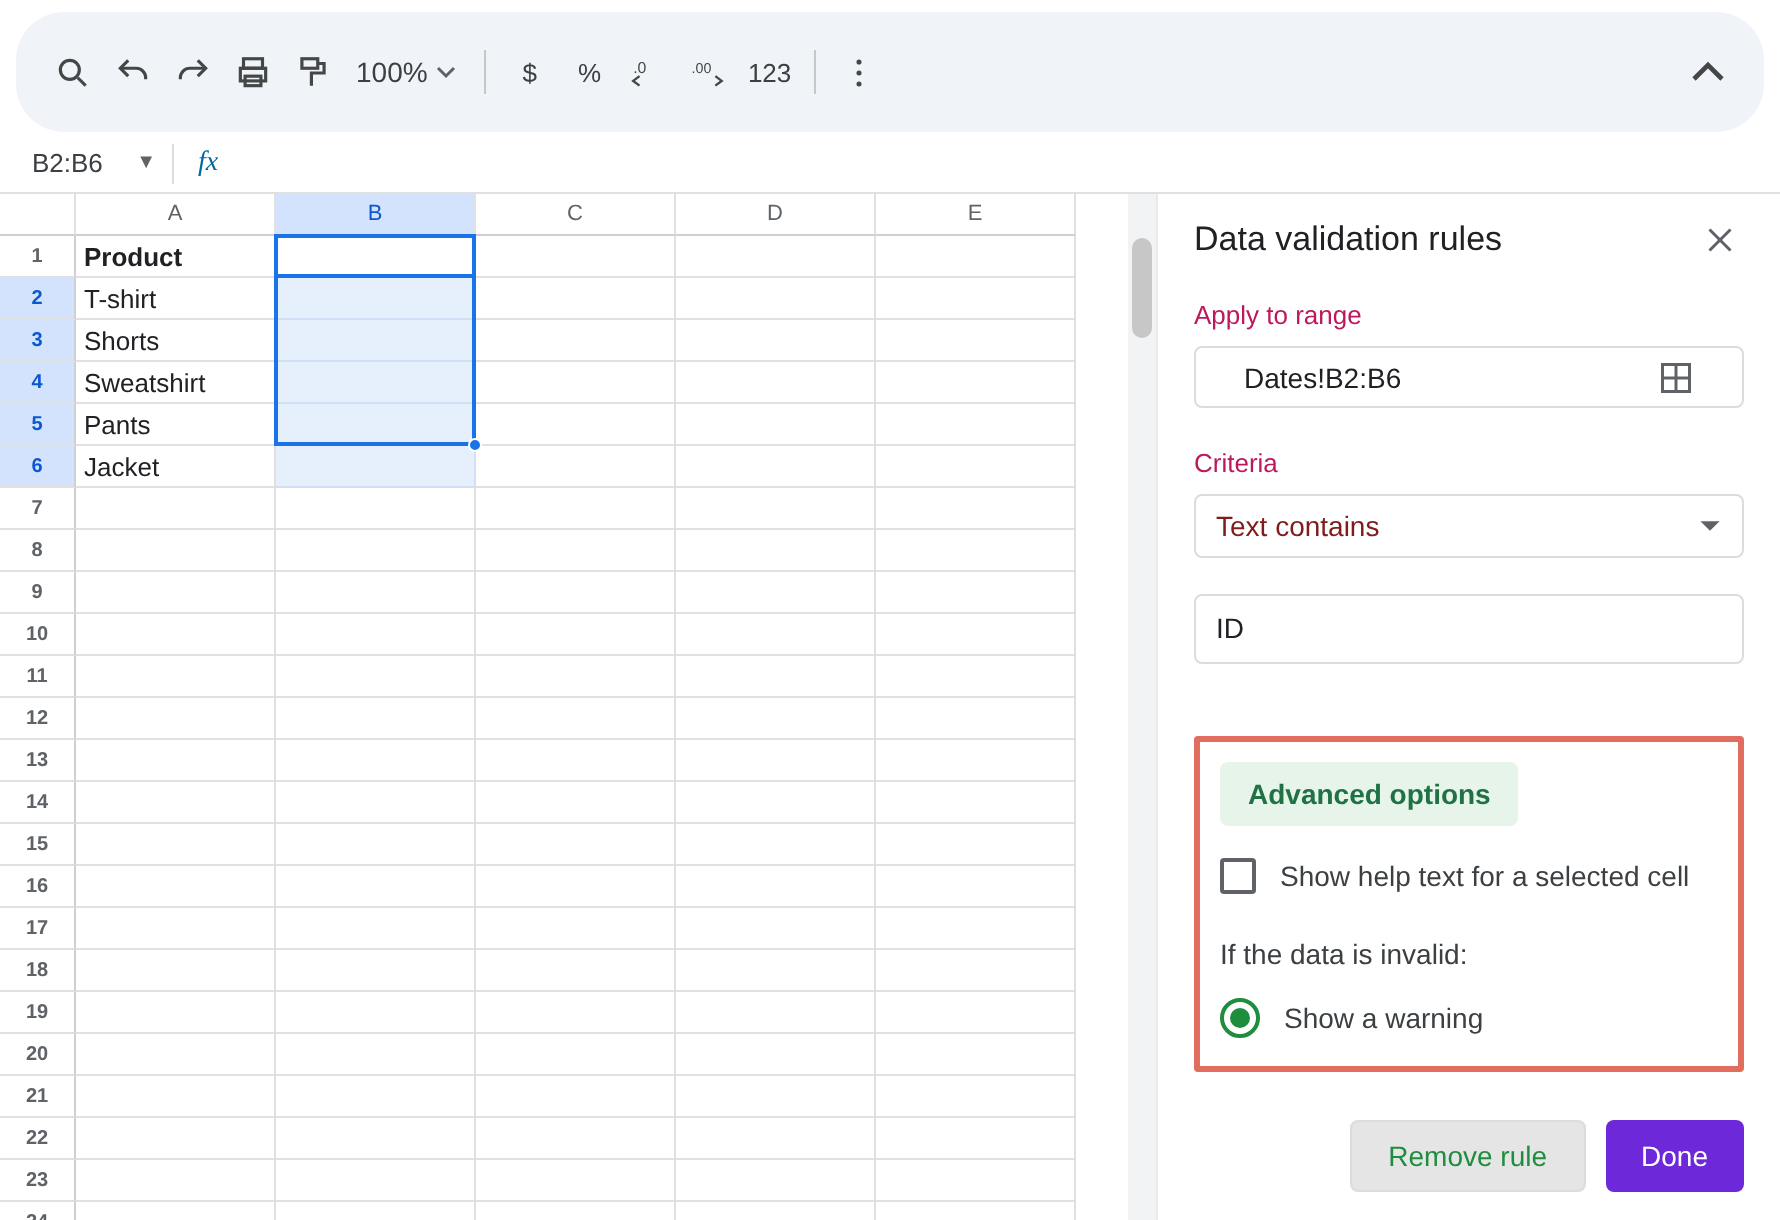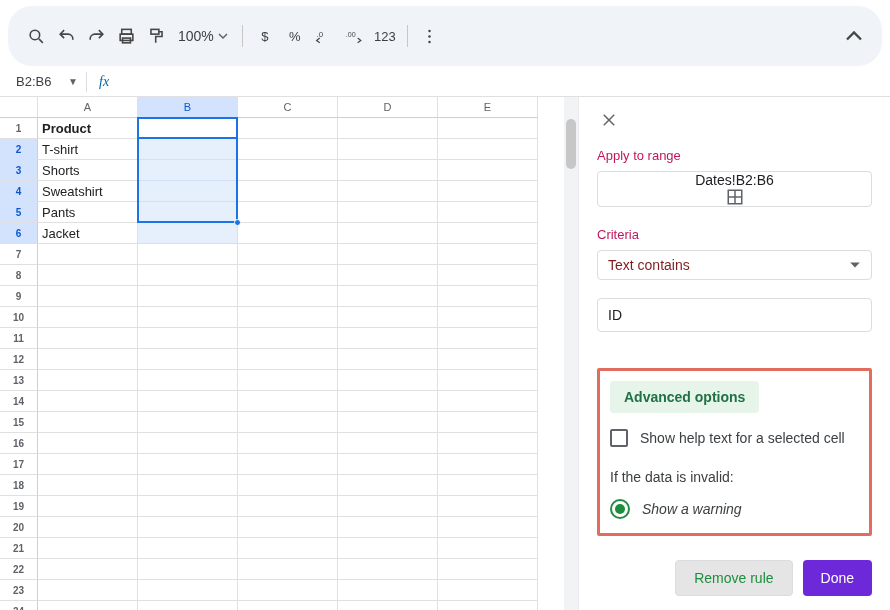--- a/index.html
+++ b/index.html
@@ -249,21 +249,20 @@
     }
     .range-input {
       display: flex;
       align-items: center;
       justify-content: space-between;
       height: 36px;
       padding: 0 24px;
       border: 1px solid #dadce0;
       border-radius: 4px;
       margin-bottom: 20px;
-      flex-direction: column;
     }
     .range-input span { font-size: 14px; color: #202124; }
     .range-icon { width: 18px; height: 18px; color: #5f6368; }
     .criteria-select {
       display: flex;
       align-items: center;
       justify-content: space-between;
       height: 36px;
       padding: 0 10px;
       border: 1px solid #dadce0;
@@ -319,21 +318,21 @@
     .checkbox-row label {
       font-size: 14px;
       color: #3c4043;
       cursor: pointer;
     }
     .invalid-label {
       font-size: 14px;
       color: #3c4043;
       margin-bottom: 14px;
     }
-    .radio-group { display: flex; flex-direction: column; gap: 14px; font-style: italic; }
+    .radio-group { display: flex; flex-direction: column; gap: 14px; }
     .radio-row {
       display: flex;
       align-items: center;
       gap: 12px;
       cursor: pointer;
     }
     .radio-row .radio {
       width: 20px;
       height: 20px;
       border: 2px solid #bdc1c6;
@@ -625,20 +624,21 @@
     <div class="active-cell" style="left:137px; top:20px; width:101px; height:22px;"></div>
     <div class="selection-border" style="left:137px; top:20px; width:101px; height:106px;"></div>
     <div class="sel-handle" style="left:234px; top:122px;"></div>
     <div class="side-scrollbar-faux">
       <div class="thumb"></div>
     </div>
   </div>
 
   <div class="panel">
     <div class="panel-header">
+      <h2>Data validation rules</h2>
       <div class="close-btn">
         <svg viewBox="0 0 24 24" width="18" height="18" fill="none" stroke="currentColor" stroke-width="2">
             <line x1="5" y1="5" x2="19" y2="19"></line>
             <line x1="19" y1="5" x2="5" y2="19"></line>
           </svg>
       </div>
     </div>
 
     <div class="field-label">Apply to range</div>
     <div class="range-input">

